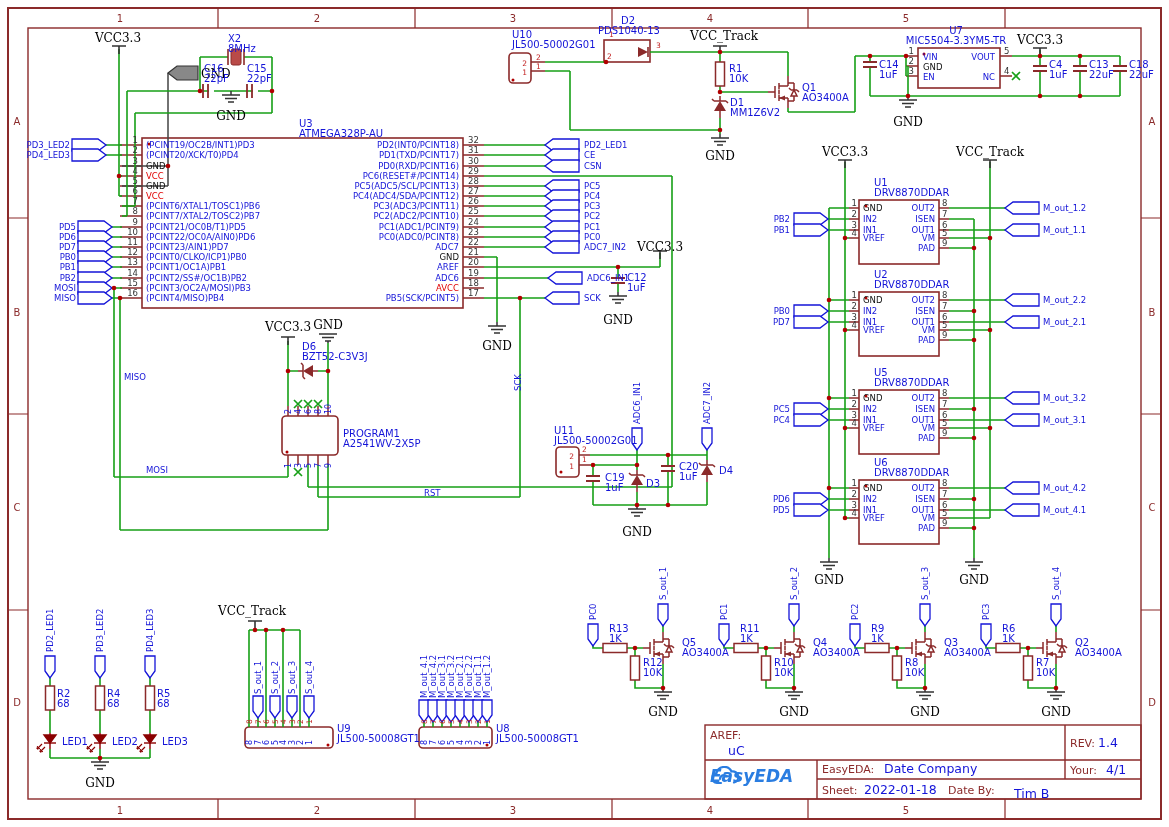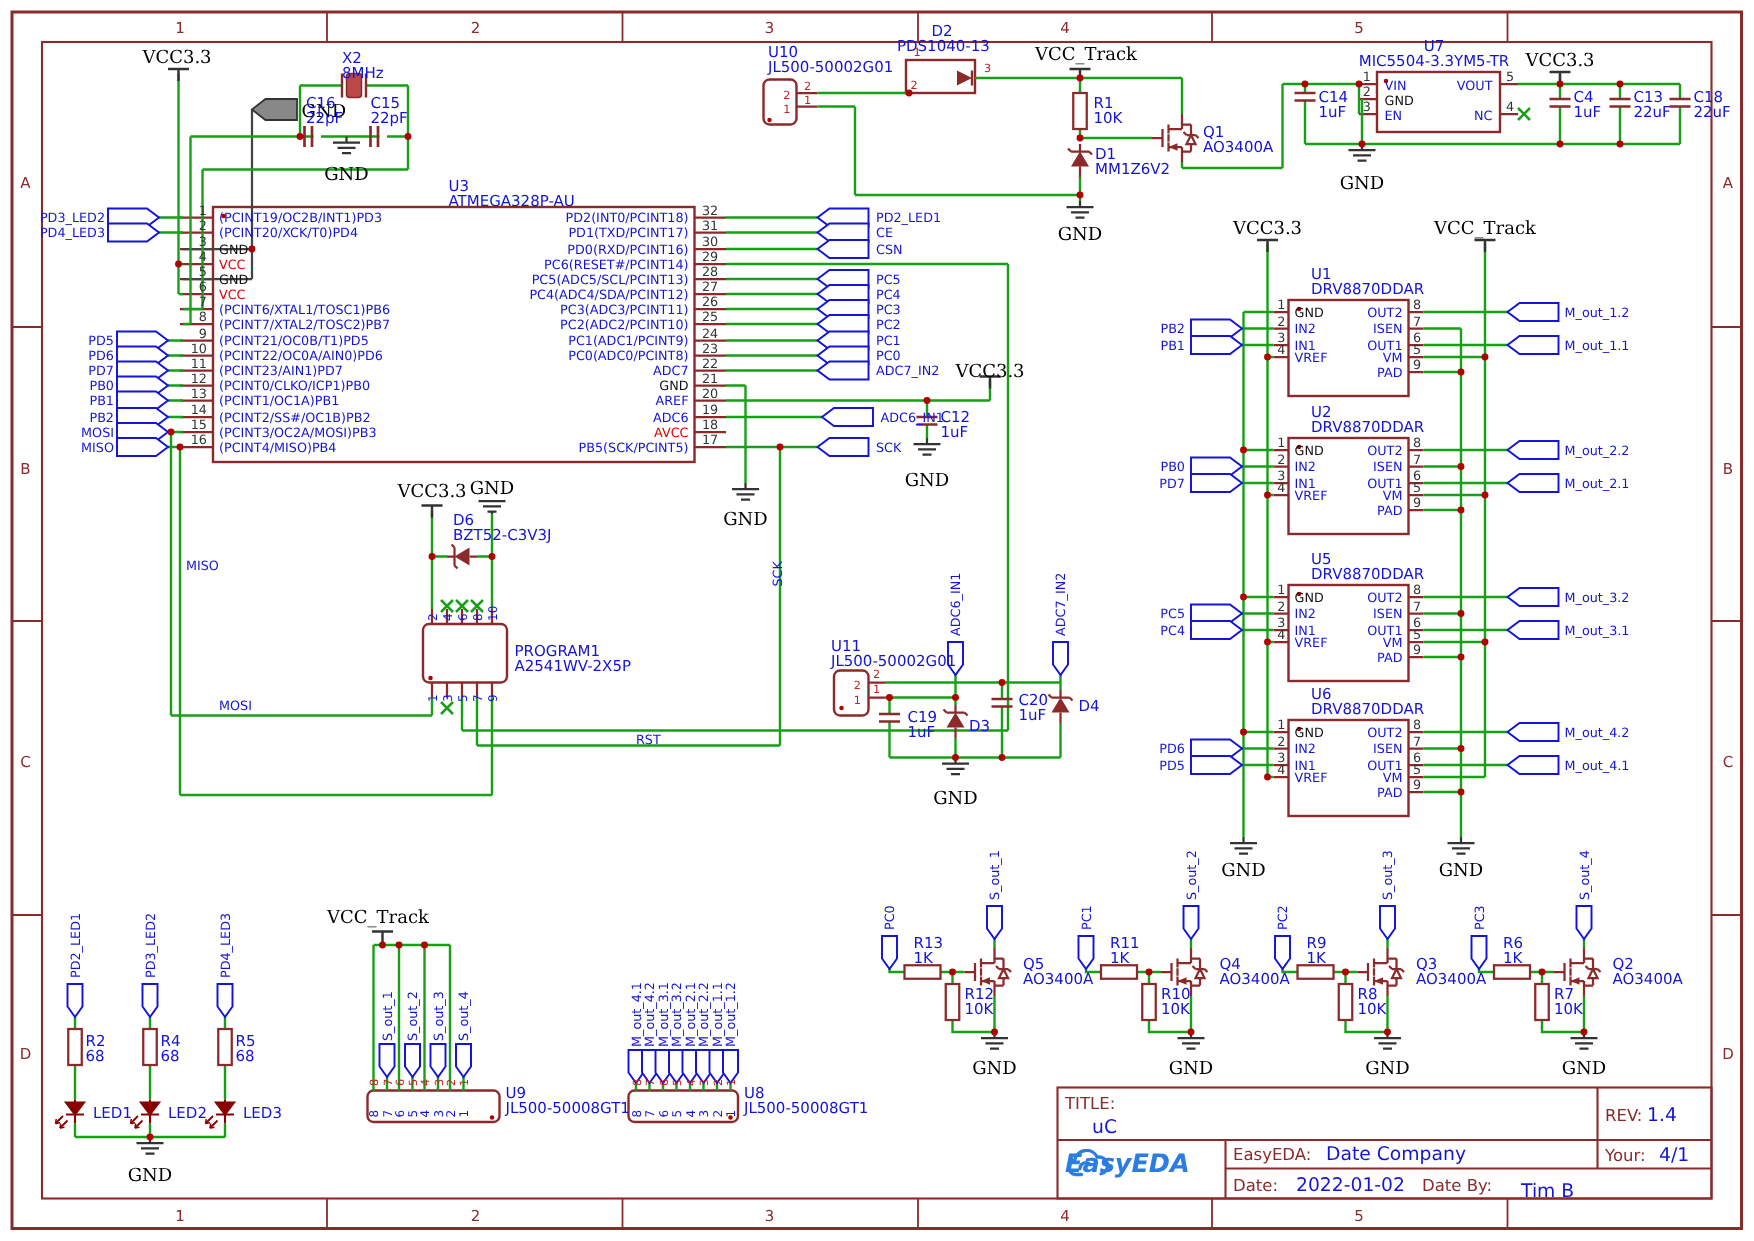--- a/index.html
+++ b/index.html
@@ -769,30 +769,30 @@
         <text x="1002" y="642" class="b">1K</text>
         <text x="1036" y="666" class="b">R7</text>
         <text x="1036" y="676" class="b">10K</text>
         <text x="1075" y="646" class="b">Q2</text>
         <text x="1075" y="656" class="b">AO3400A</text>
         <text x="1056" y="716" class="k" text-anchor="middle">GND</text>
       </g>
 </svg>
 
 <div>
-  <div class="tb-label" style="left:710px;top:729px">TITLE:</div>
+  <div class="tb-label" style="left:710px;top:729px">AREF:</div>
   <div class="tb-value" style="left:728px;top:743px">uC</div>
   <div class="tb-label" style="left:1070px;top:737px">REV:</div>
   <div class="tb-value" style="left:1098px;top:735px">1.4</div>
   <div class="tb-label" style="left:822px;top:763px">EasyEDA:</div>
   <div class="tb-value" style="left:884px;top:761px">Date Company</div>
   <div class="tb-label" style="left:1070px;top:764px">Your:</div>
   <div class="tb-value" style="left:1106px;top:762px">4/1</div>
-  <div class="tb-label" style="left:822px;top:784px">Date:</div>
-  <div class="tb-value" style="left:864px;top:782px">2022-01-02</div>
+  <div class="tb-label" style="left:822px;top:784px">Sheet:</div>
+  <div class="tb-value" style="left:864px;top:782px">2022-01-18</div>
   <div class="tb-label" style="left:948px;top:784px">Date By:</div>
   <div class="tb-value" style="left:1014px;top:786px">Tim B</div>
   <div id="logo">
     <svg width="30" height="22" viewBox="0 0 30 22">
       <path d="M7,17 a5,5 0 0 1 -0.5,-9.9 A8,8 0 0 1 21.5,5.5 A5.5,5.5 0 0 1 24,16.5 M10,13 a4,4 0 0 1 7,-2.5 M7,17 h4" fill="none" stroke="#2a7de1" stroke-width="2.2" stroke-linecap="round"></path>
     </svg>
     <span class="logo-text">EasyEDA</span>
   </div>
 </div>
 </div>

